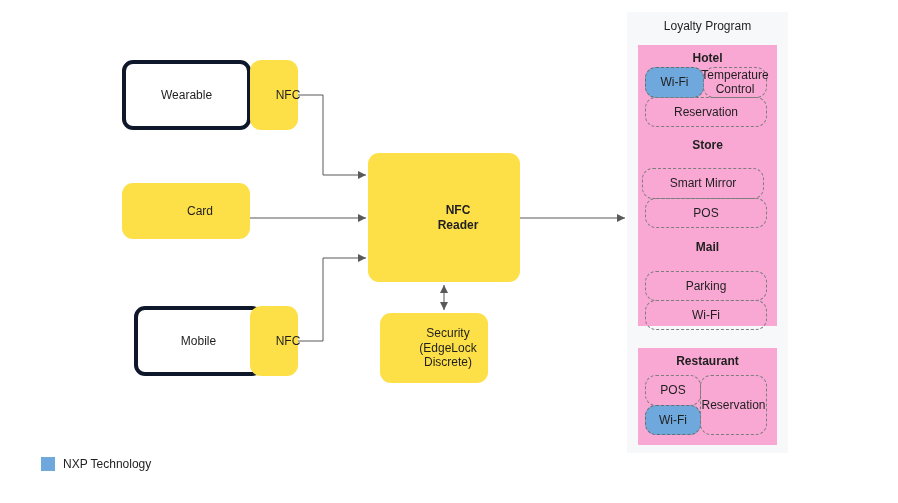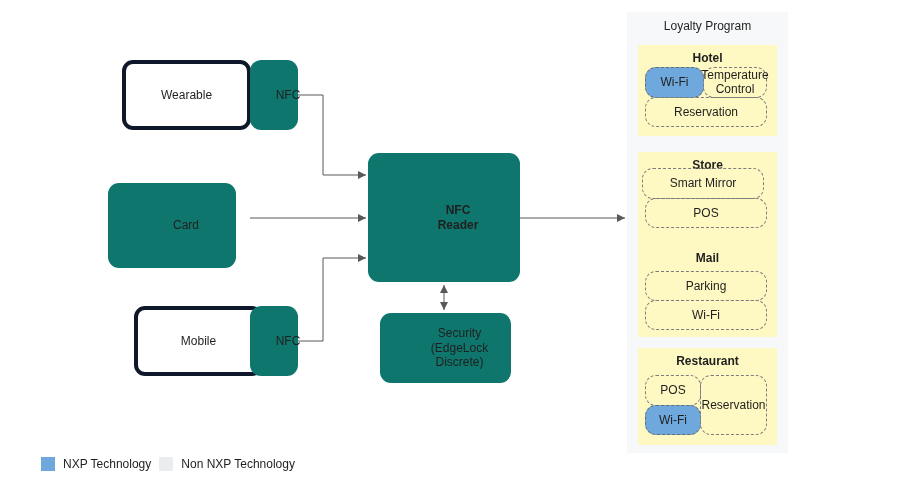--- a/index.html
+++ b/index.html
@@ -25,59 +25,59 @@
     justify-content: center;
     text-align: center;
     box-sizing: border-box;
     line-height: 1.2;
     border-radius: 11px;
   }
   .white-box {
     background: #ffffff;
     border: 4px solid #0f172a;
   }
-  .blue { background: #0f766e; padding-left: 28px; }
+  .blue { background: #fde047; padding-left: 28px; }
   .pre { white-space: pre-line; }
 
   
   #wearable-box  { left: 122px; top: 60px;  width: 129px; height: 70px; }
   #wearable-nfc  { left: 250px; top: 60px;  width: 48px;  height: 70px; }
-  #card-box      { left: 108px; top: 183px; width: 128px; height: 85px; }
+  #card-box      { left: 122px; top: 183px; width: 128px; height: 56px; }
   #mobile-box    { left: 122px; top: 306px; width: 129px; height: 70px; margin-left: 12px; }
   #mobile-nfc    { left: 250px; top: 306px; width: 48px;  height: 70px; }
 
   
   #nfc-reader    { left: 368px; top: 153px; width: 152px; height: 129px; font-weight: bold; }
-  #security-box  { left: 380px; top: 313px; width: 131px; height: 70px; }
+  #security-box  { left: 380px; top: 313px; width: 108px; height: 70px; }
 
   
   #loyalty-panel {
     left: 627px; top: 12px; width: 161px; height: 441px;
     background: #f7f8f9;
   }
   #loyalty-title {
     position: absolute; left: 627px; top: 19px; width: 161px;
     text-align: center;
   }
   .section {
     position: absolute;
     left: 638px;
     width: 139px;
-    background: #fef9c3;
+    background: #f9a8d4;
     box-sizing: border-box;
   }
   .section-title {
     position: absolute;
     left: 0; top: 6px; width: 100%;
     text-align: center;
     font-weight: bold;
   }
   #section-hotel      { top: 45px;  height: 91px; }
-  #section-store      { top: 152px; height: 111px; }
-  #section-mail       { top: 245px; height: 92px; }
+  #section-store      { top: 132px; height: 111px; }
+  #section-mail       { top: 234px; height: 92px; }
   #section-restaurant { top: 348px; height: 97px; }
 
   .dashed {
     border: 1px dashed #7d7d7d;
     background: transparent;
   }
   .blue-dashed {
     border: 1px dashed #6b6b6b;
     background: #6fa8dc;
   }
@@ -107,21 +107,21 @@
     width: 898px; height: 503px;
     pointer-events: none;
   }
 
   
   #legend {
     position: absolute;
     left: 41px; top: 457px;
     display: flex;
     align-items: center;
-    gap: 8px;
+    gap: 2px;
   }
   .legend-item {
     display: flex;
     align-items: center;
     gap: 8px;
   }
   .swatch {
     width: 14px; height: 14px;
     box-sizing: border-box;
     flex: 0 0 auto;
@@ -226,19 +226,15 @@
   </div>
   <div id="restaurant-reservation" class="box dashed">
     <span>Reservation</span>
   </div>
 
   <div id="legend">
     <div class="legend-item">
       <span class="swatch swatch-nxp"></span>
       <span>NXP Technology</span>
     </div>
-    <div class="legend-item">
-      <span class="swatch swatch-non-nxp"></span>
-      <span>Non NXP Technology</span>
-    </div>
   </div>
 
 </div>
 
 </body></html>

